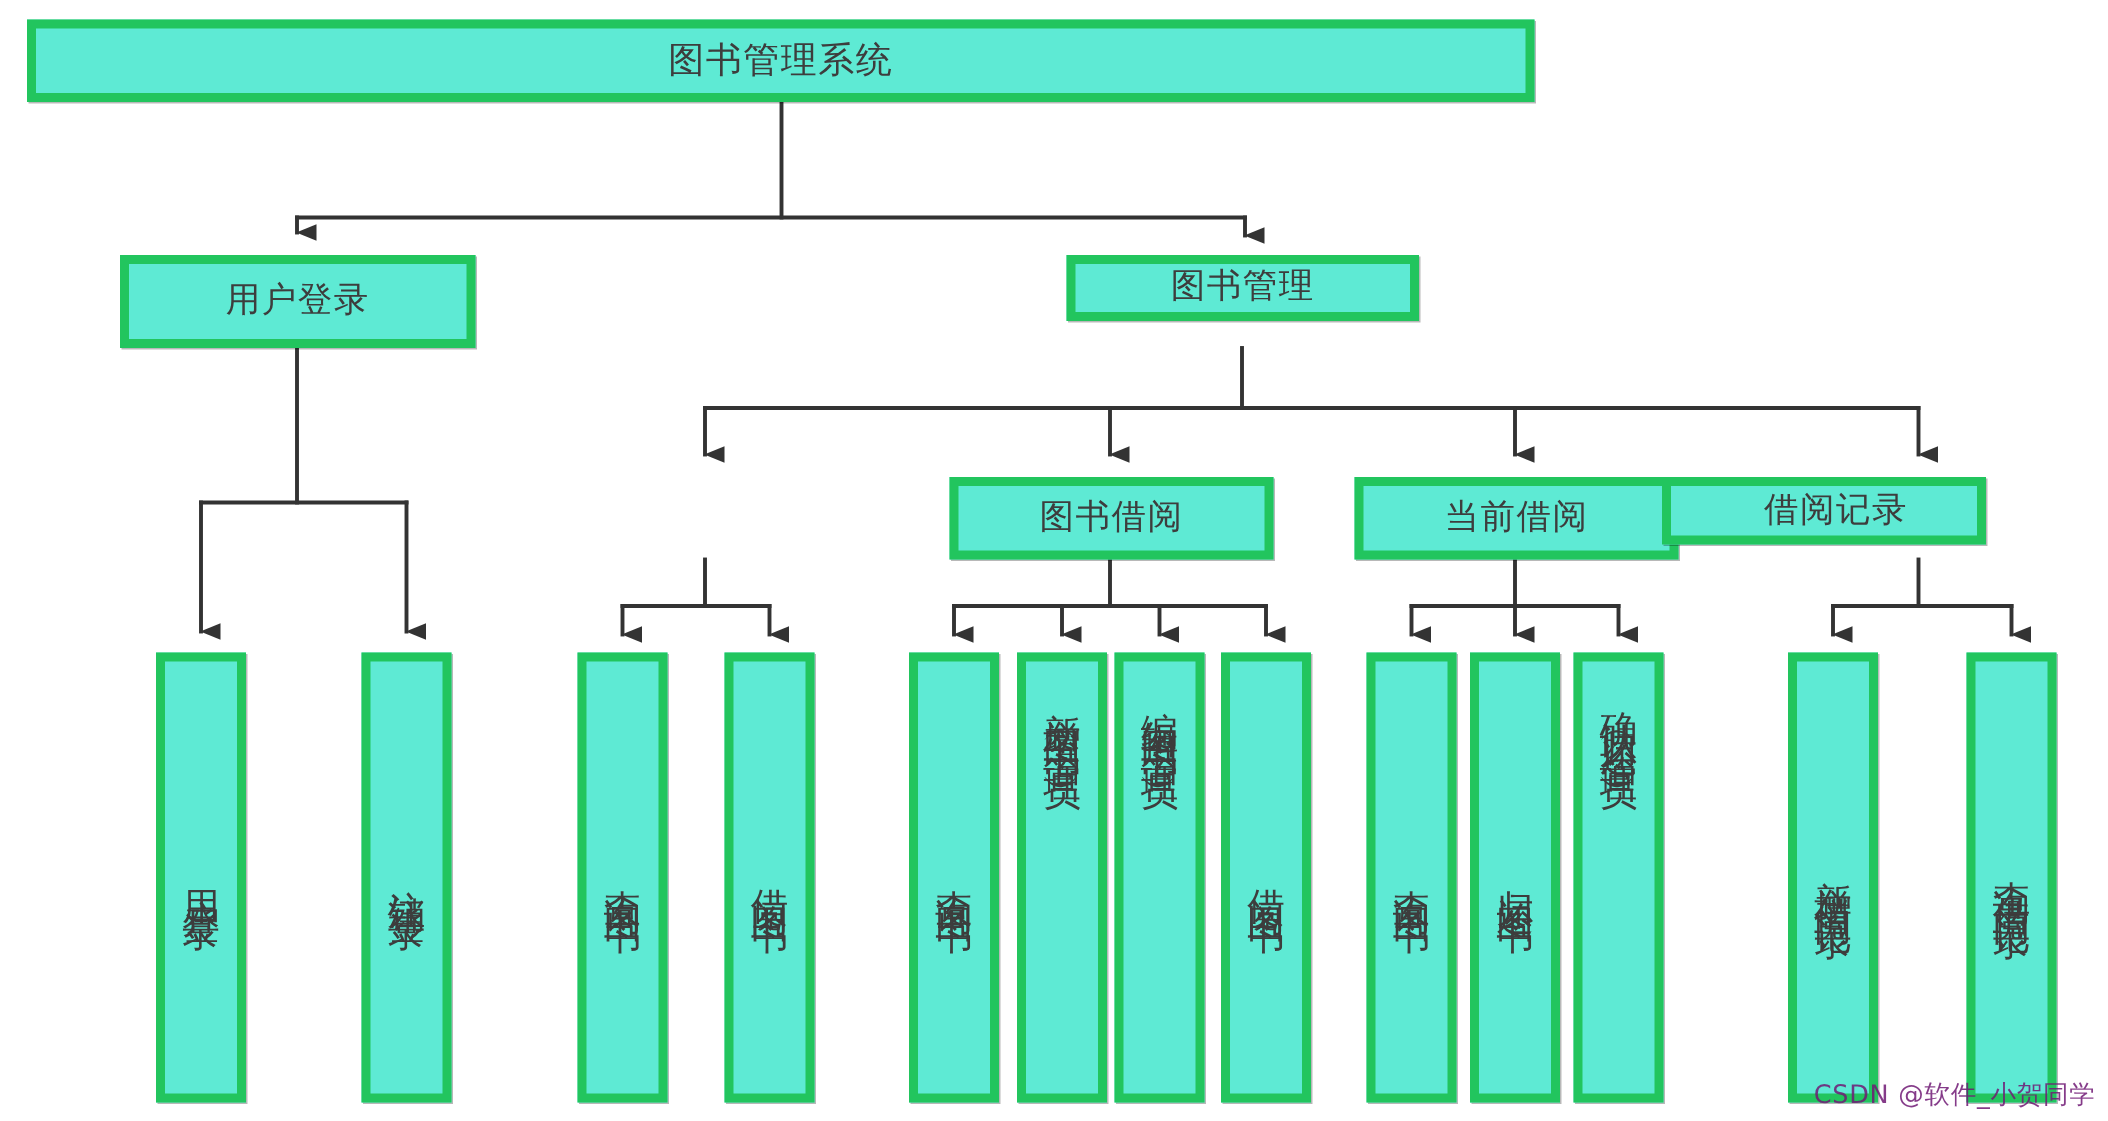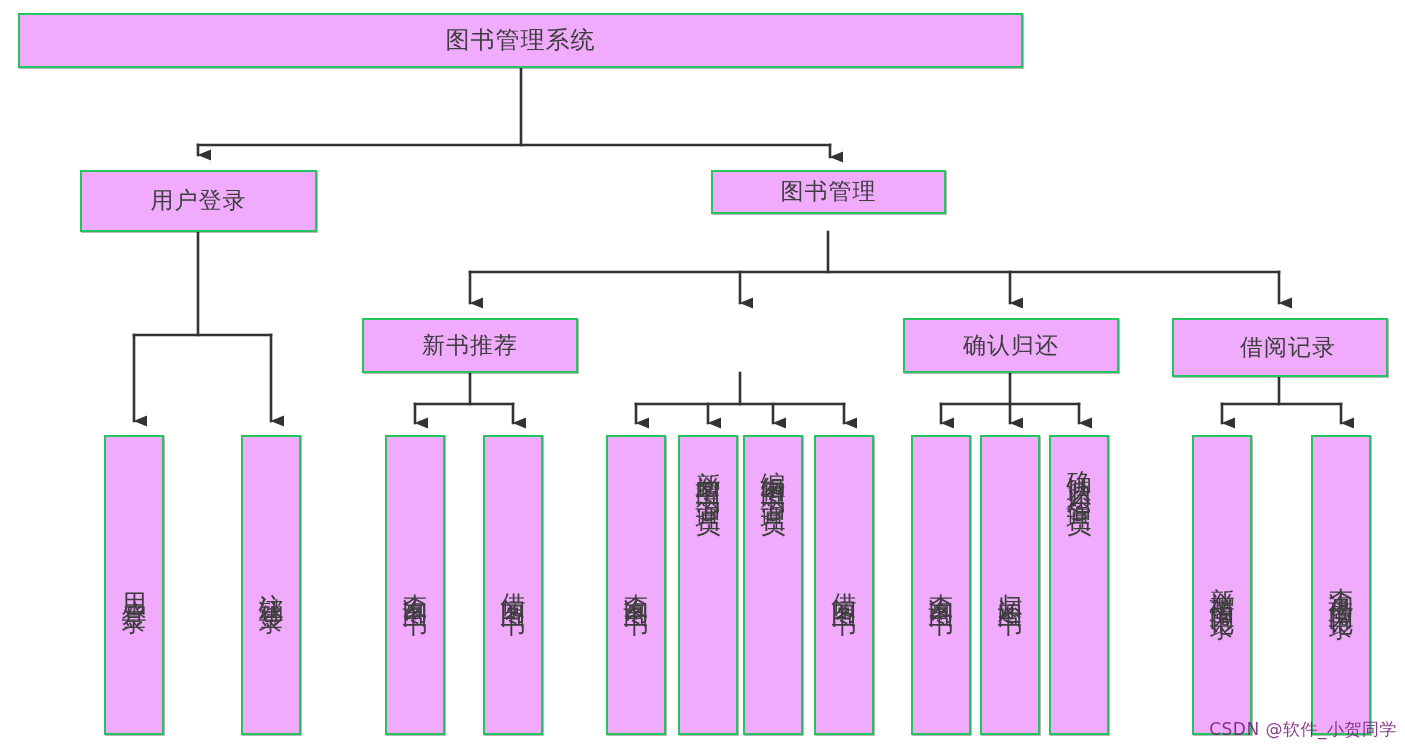--- a/index.html
+++ b/index.html
@@ -23,22 +23,22 @@
     position: absolute;
     left: 0;
     top: 0;
     width: 1405px;
     height: 747px;
     pointer-events: none;
   }
   .node {
     position: absolute;
     box-sizing: border-box;
-    background: #f0abfc;
-    border: 2px solid #22c55e;
+    background: #5eead4;
+    border: 6px solid #22c55e;
     display: flex;
     align-items: center;
     justify-content: center;
     box-shadow: 1px 1px 0 rgba(0,0,0,0.28);
   }
   .node-label {
     font-size: 23px;
     letter-spacing: 1px;
     color: #3d3d3d;
     white-space: nowrap;
@@ -132,27 +132,27 @@
     <span class="node-label">图书管理系统</span>
   </div>
 
   <div class="node" style="left:80px; top:170px; width:237px; height:62px;">
     <span class="node-label">用户登录</span>
   </div>
   <div class="node" style="left:711px; top:170px; width:235px; height:44px;">
     <span class="node-label">图书管理</span>
   </div>
 
-  <div class="node" style="left:362px; top:318px; width:216px; height:55px;">
-    <span class="node-label">新书推荐</span>
+  <div class="node" style="left:633px; top:318px; width:216px; height:55px;">
+    <span class="node-label">图书借阅</span>
   </div>
   <div class="node" style="left:903px; top:318px; width:216px; height:55px;">
-    <span class="node-label">确认归还</span>
-  </div>
-  <div class="node" style="left:1172px; top:318px; width:216px; height:59px;padding-left:16px;">
+    <span class="node-label">当前借阅</span>
+  </div>
+  <div class="node" style="left:1108px; top:318px; width:216px; height:45px;padding-left:16px;">
     <span class="node-label">借阅记录</span>
   </div>
 
   <div class="node leaf centered" style="left:104px; top:435px; width:60px; height:300px;">
     <span class="node-label">用户登录</span>
   </div>
   <div class="node leaf centered" style="left:241px; top:435px; width:60px; height:300px;">
     <span class="node-label">注销登录</span>
   </div>
 

